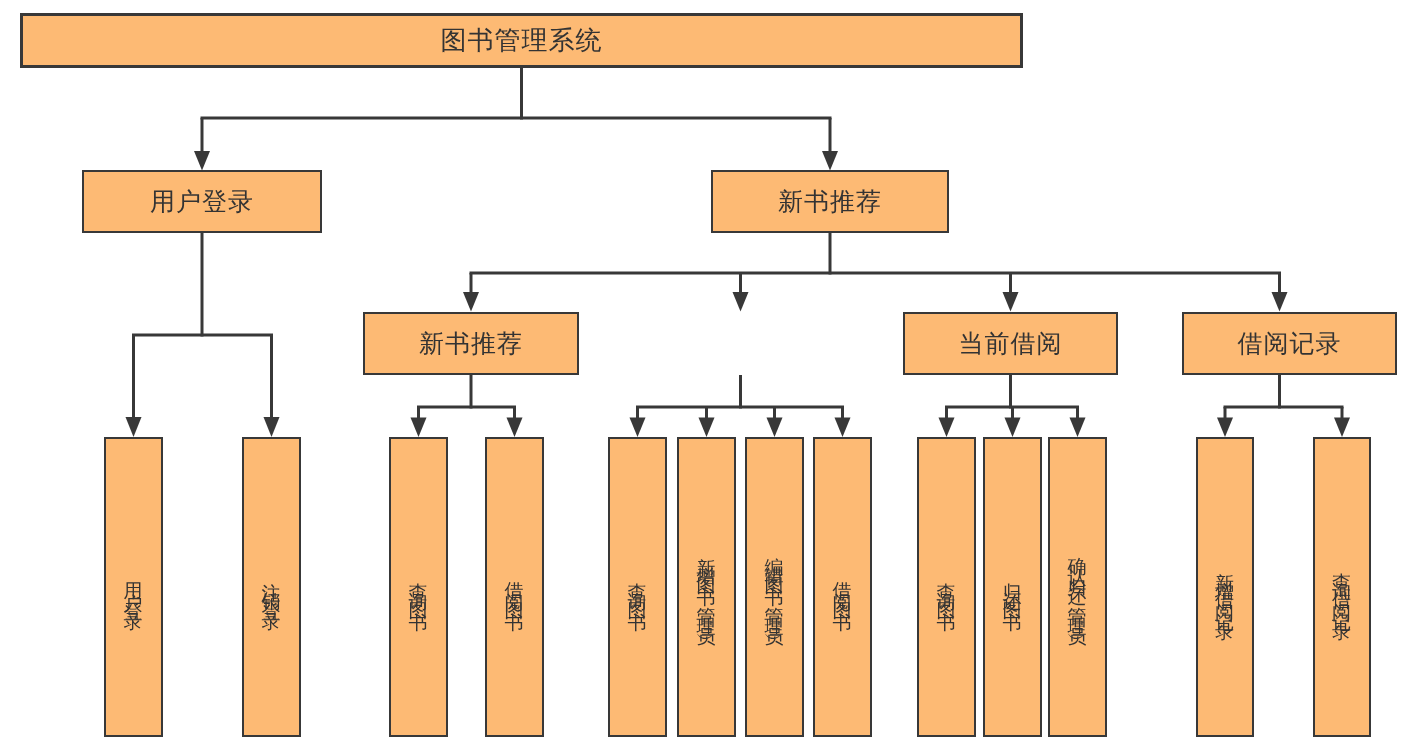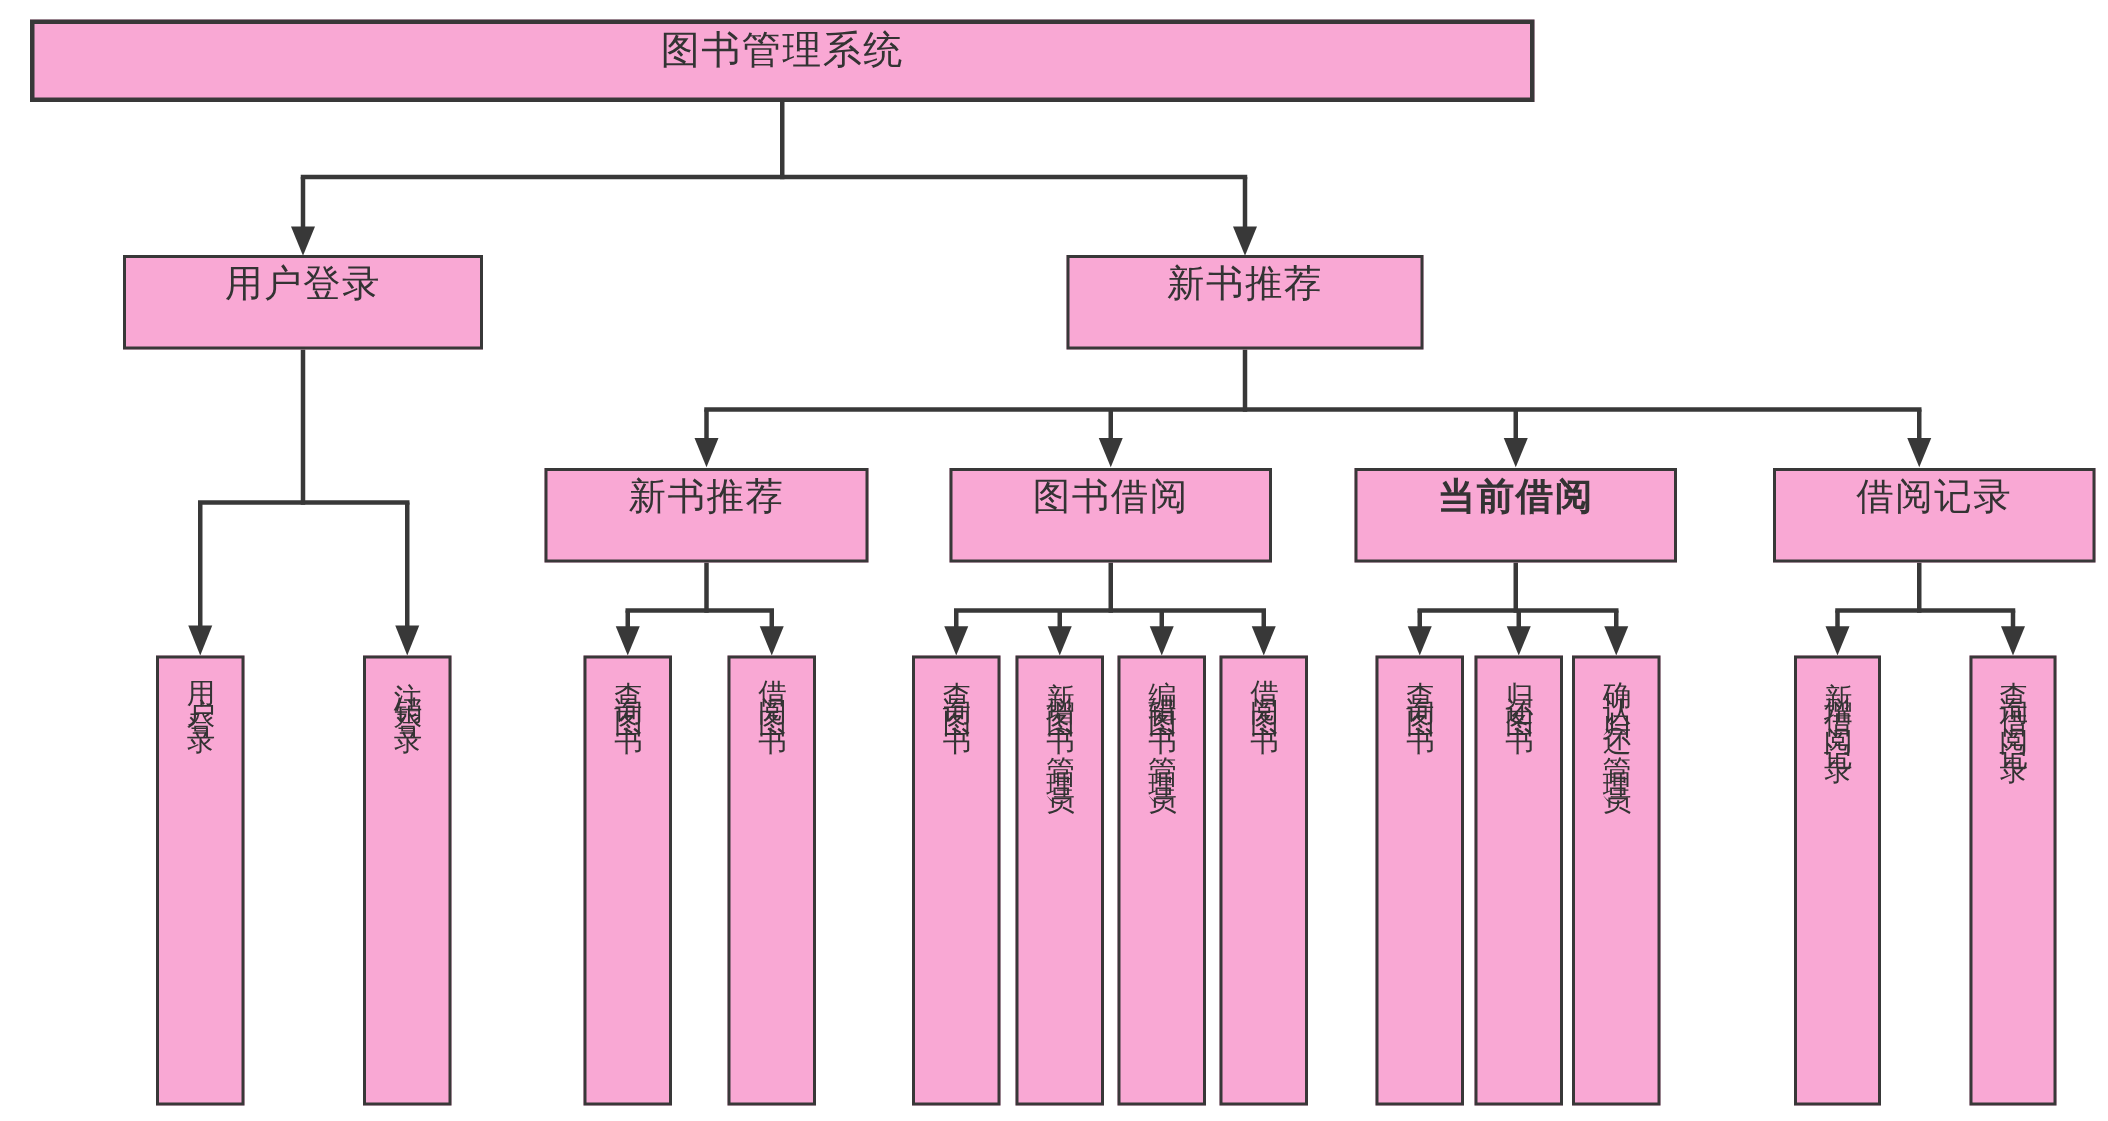--- a/index.html
+++ b/index.html
@@ -7,24 +7,24 @@
     width:1405px; height:747px;
     background:#ffffff;
     font-family:"DejaVu Sans", sans-serif;
     position:relative;
     overflow:hidden;
   }
   #stage { position:absolute; left:0; top:0; width:1405px; height:747px; }
   svg.wires { position:absolute; left:0; top:0; width:1405px; height:747px; }
   .box {
     position:absolute;
-    background:#f9a8d4;
+    background:#fdba74;
     border:2.5px solid #383838;
     box-sizing:border-box;
-    display:flex; justify-content:center;
+    display:flex; align-items:center; justify-content:center;
     color:#333333;
   }
   .root-box { border-width:3px; }
   .h-label { font-size:25px; letter-spacing:1px; white-space:nowrap; }
   .title-label { font-size:26px; }
   .v-label {
     writing-mode:vertical-rl;
     text-orientation:mixed;
     font-size:19px;
     letter-spacing:10px;
@@ -117,24 +117,21 @@
   <div class="box" style="left:82px; top:170px; width:240px; height:63px;">
     <span class="h-label">用户登录</span>
   </div>
   <div class="box" style="left:711px; top:170px; width:238px; height:63px;">
     <span class="h-label">新书推荐</span>
   </div>
 
   <div class="box" style="left:363px; top:312px; width:216px; height:63px;">
     <span class="h-label">新书推荐</span>
   </div>
-  <div class="box" style="left:633px; top:312px; width:215px; height:63px;">
-    <span class="h-label">图书借阅</span>
-  </div>
-  <div class="box" style="left:903px; top:312px; width:215px; height:63px;font-weight:bold;">
+  <div class="box" style="left:903px; top:312px; width:215px; height:63px;">
     <span class="h-label">当前借阅</span>
   </div>
   <div class="box" style="left:1172px; top:312px; width:215px; height:63px;margin-left:10px;">
     <span class="h-label">借阅记录</span>
   </div>
 
   <div class="box" style="left:104px; top:437px; width:59px; height:300px;">
     <span class="v-label">用户登录</span>
   </div>
   <div class="box" style="left:242px; top:437px; width:59px; height:300px;">

